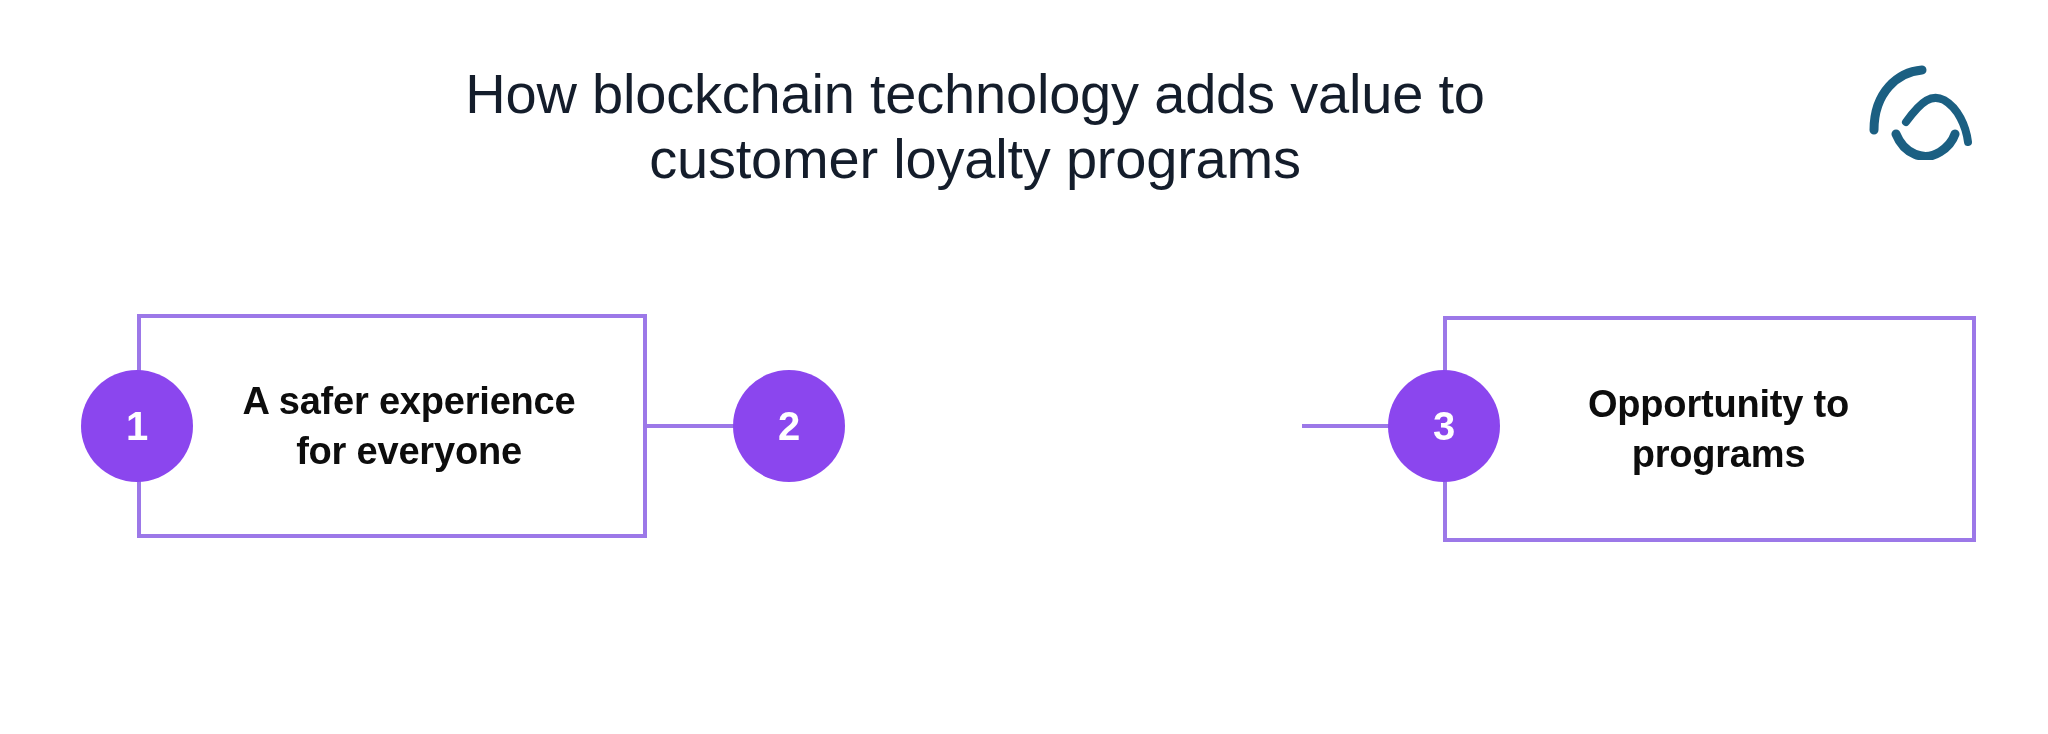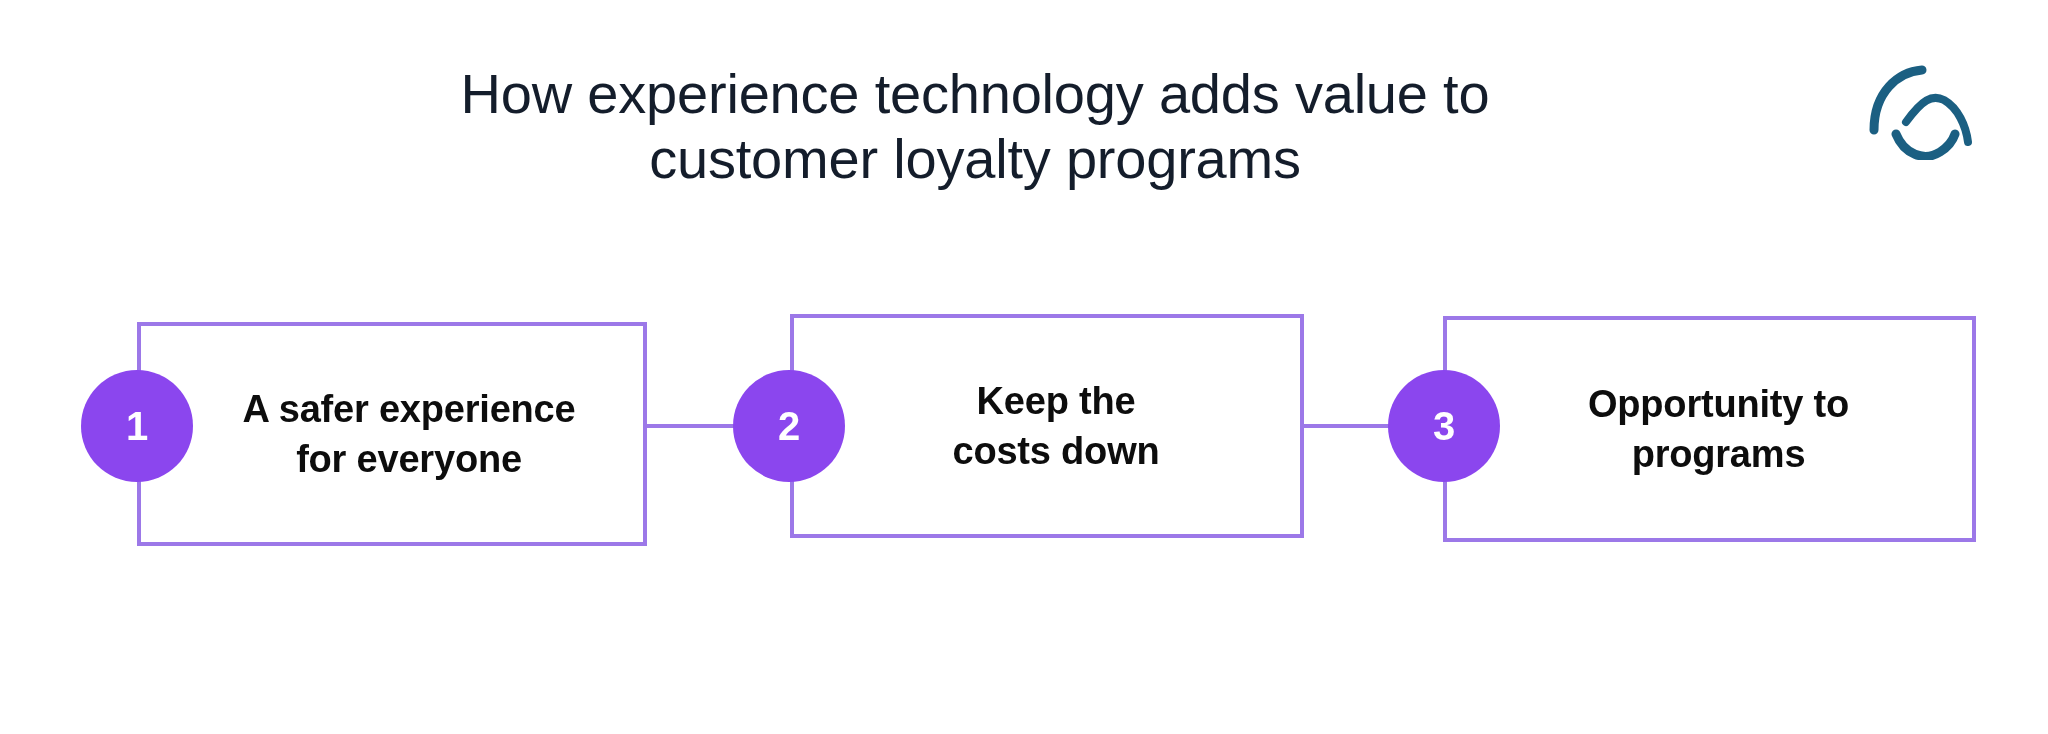--- a/index.html
+++ b/index.html
@@ -51,21 +51,21 @@
     width: 2048px;
     height: 734px;
   }
 
   .card {
     position: absolute;
     border: 4px solid #9c78e8;
     background: #ffffff;
     box-sizing: border-box;
   }
-  .card-1 { left: 137px;  top: 314px; width: 510px; height: 224px; margin-top: 8px; }
+  .card-1 { left: 137px;  top: 314px; width: 510px; height: 224px; }
   .card-2 { left: 790px;  top: 314px; width: 514px; height: 224px; }
   .card-3 { left: 1443px; top: 316px; width: 533px; height: 226px; }
 
   .card-text {
     position: absolute;
     top: 50%;
     transform: translateY(-50%);
     width: 100%;
     text-align: center;
     color: #0d0d0d;
@@ -104,21 +104,21 @@
   }
   .badge-1 { left: 81px;  top: 370px; }
   .badge-2 { left: 733px; top: 370px; }
   .badge-3 { left: 1388px; top: 370px; }
 </style>
 </head>
 <body>
 
 <div class="canvas">
 
-  <div class="title">How experience technology adds value to
+  <div class="title">How blockchain technology adds value to
 customer loyalty programs</div>
 
   <div class="logo">
     <svg viewBox="0 0 124 104" width="124" height="104" aria-hidden="true">
       <g fill="none" stroke="#1b5f82" stroke-linecap="round">
         <path d="M8 74 C 8 36, 32 16, 56 14" stroke-width="9"></path>
         <path d="M40 66 C 56 44, 66 38, 78 44 C 92 52, 100 70, 102 86" stroke-width="8"></path>
         <path d="M30 78 C 38 98, 58 106, 74 96 C 82 91, 87 84, 89 78" stroke-width="9"></path>
       </g>
     </svg>
@@ -127,24 +127,20 @@
   <div class="diagram">
 
     <div class="connector connector-1"></div>
     <div class="connector connector-2"></div>
 
     <div class="card card-1">
       <div class="card-text">A safer experience
 for everyone</div>
     </div>
 
-    <div class="card card-2">
-      <div class="card-text">Keep the
-costs down</div>
-    </div>
 
     <div class="card card-3">
       <div class="card-text">Opportunity to
 programs</div>
     </div>
 
     <div class="badge badge-1">1</div>
     <div class="badge badge-2">2</div>
     <div class="badge badge-3">3</div>
 

